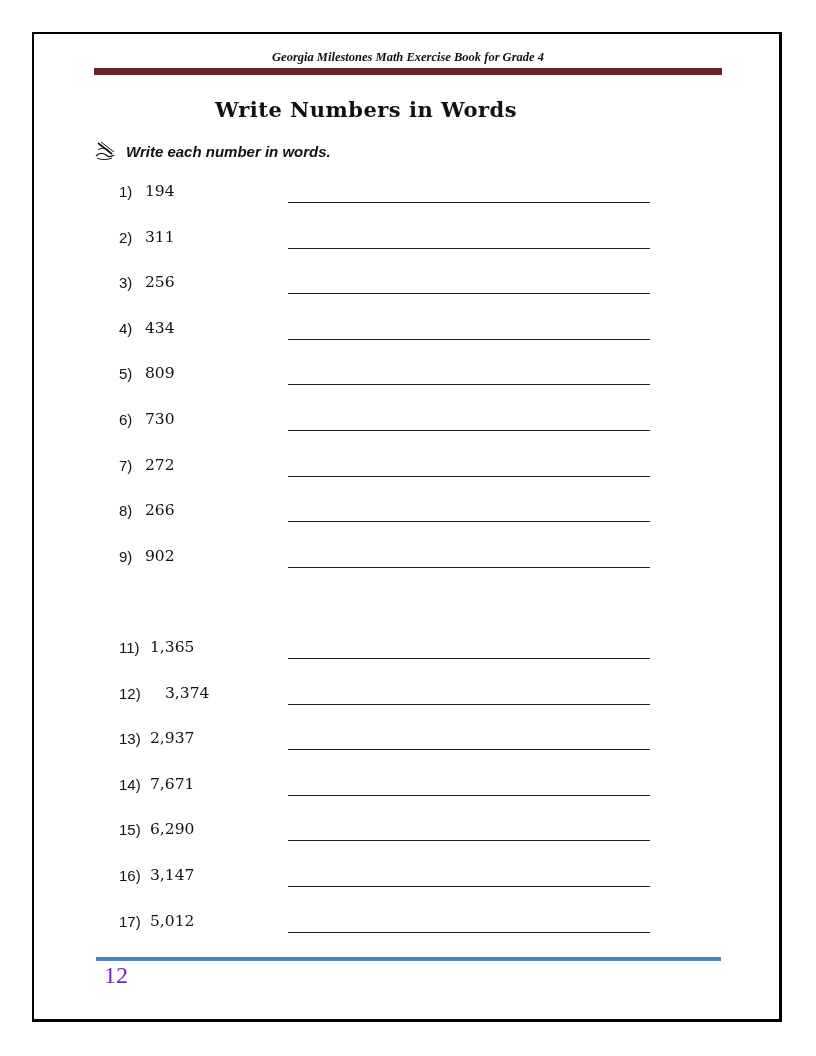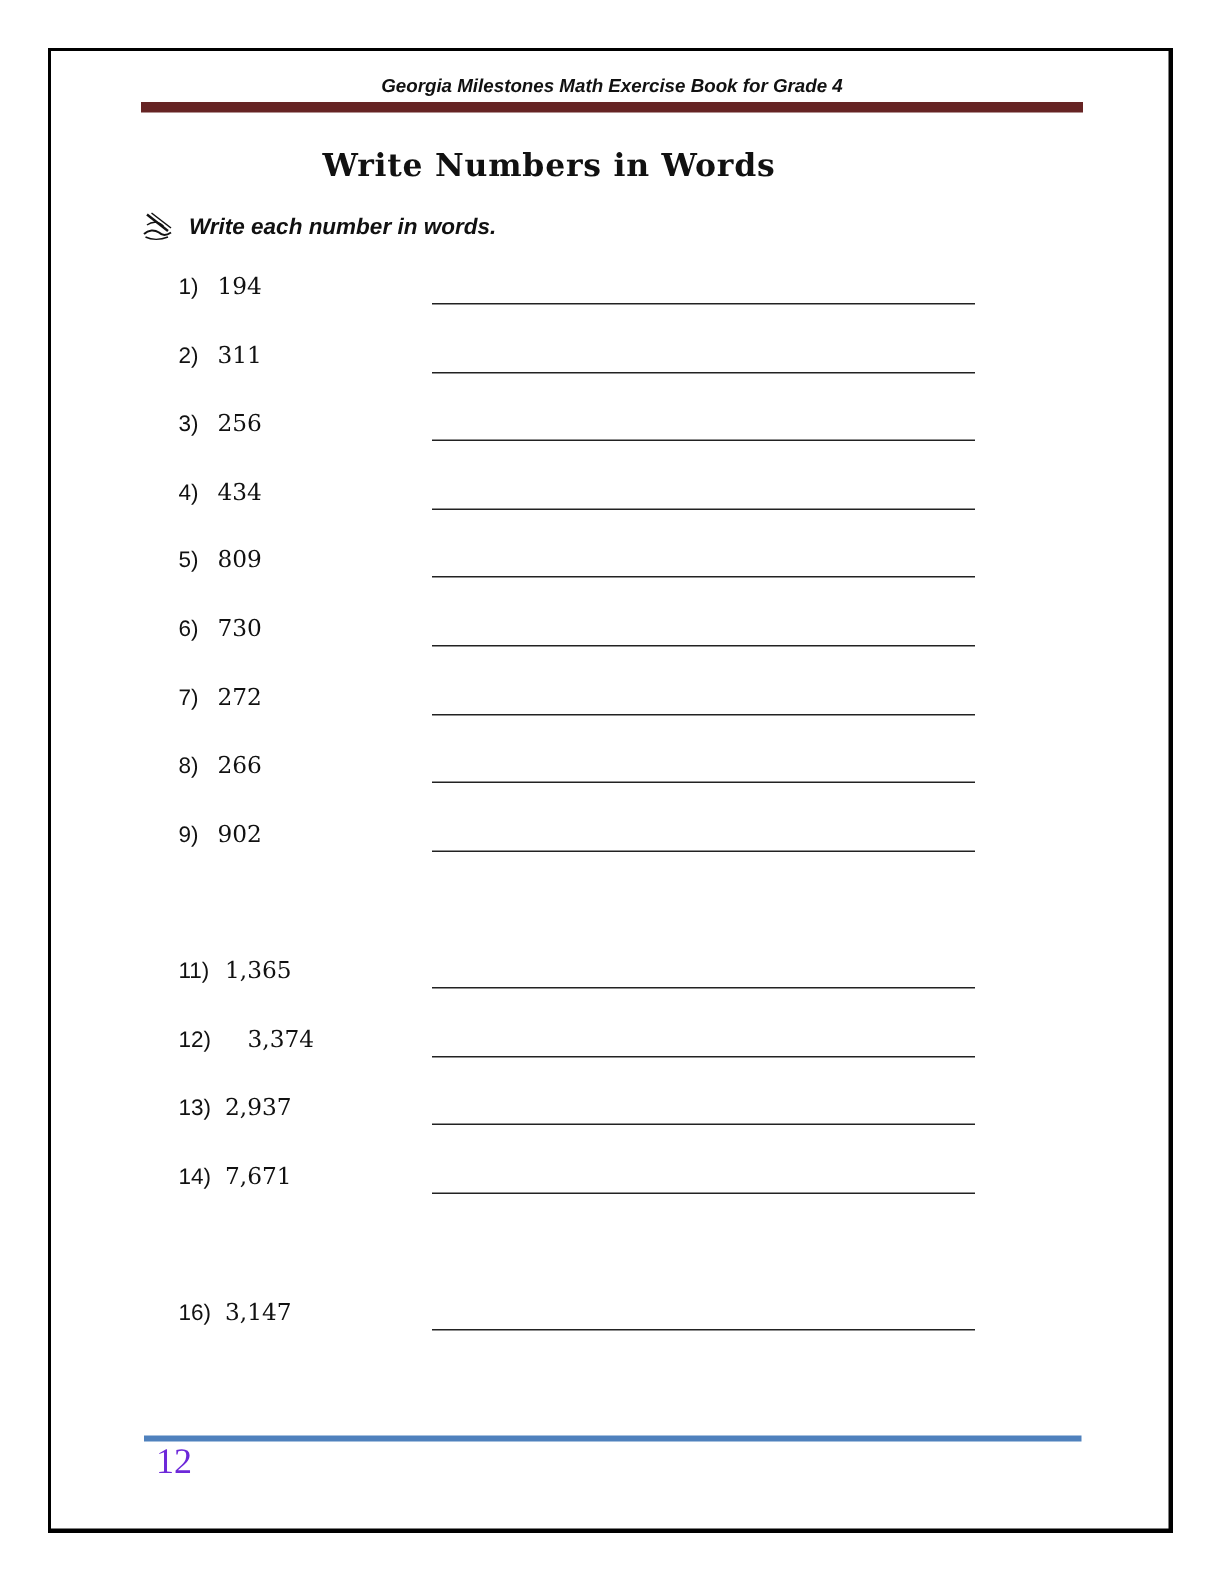--- a/index.html
+++ b/index.html
@@ -7,21 +7,21 @@
     .page-border {
       position: absolute; left: 32px; top: 32px;
       width: 750px; height: 990px;
       border-top: 2px solid #000; border-left: 2px solid #000;
       border-right: 3px solid #000; border-bottom: 3px solid #000;
       box-sizing: border-box;
     }
     .running-header {
       position: absolute; left: 94px; top: 50px; width: 628px;
       text-align: center;
-      font-family: Liberation Sans, sans-serif;
+      font-family: Liberation Serif, serif;
       font-style: italic; font-weight: bold; font-size: 12.5px; color: #111;
     }
     .header-rule {
       position: absolute; left: 94px; top: 68px; width: 628px; height: 7px;
       background: #662424;
     }
     .page-title {
       position: absolute; left: 0; top: 97px; width: 732px;
       text-align: center;
       font-family: "DejaVu Serif", serif; font-weight: bold; font-size: 21px;
@@ -143,21 +143,31 @@
     <div class="problem" style="top: 727px;">
       <span class="num">13)</span>
       <span class="val" style="left: 31px;">2,937</span>
       <span class="answer-line"></span>
     </div>
     <div class="problem" style="top: 773px;">
       <span class="num">14)</span>
       <span class="val" style="left: 31px;">7,671</span>
       <span class="answer-line"></span>
     </div>
+    <div class="problem" style="top: 818px;">
+      <span class="num">15)</span>
+      <span class="val" style="left: 31px;">6,290</span>
+      <span class="answer-line"></span>
+    </div>
     <div class="problem" style="top: 864px;">
       <span class="num">16)</span>
       <span class="val" style="left: 31px;">3,147</span>
+      <span class="answer-line"></span>
+    </div>
+    <div class="problem" style="top: 910px;">
+      <span class="num">17)</span>
+      <span class="val" style="left: 31px;">5,012</span>
       <span class="answer-line"></span>
     </div>
   </div>
 
 <div class="footer-rule"></div>
 <div class="page-number">12</div>
 
 </body></html>

